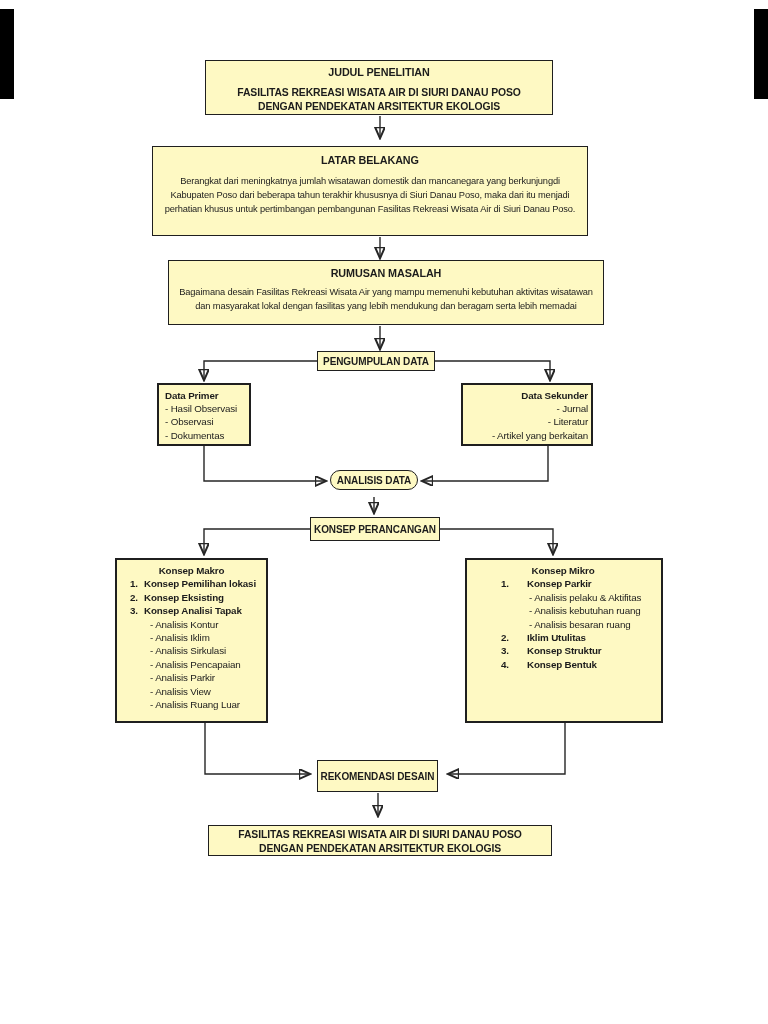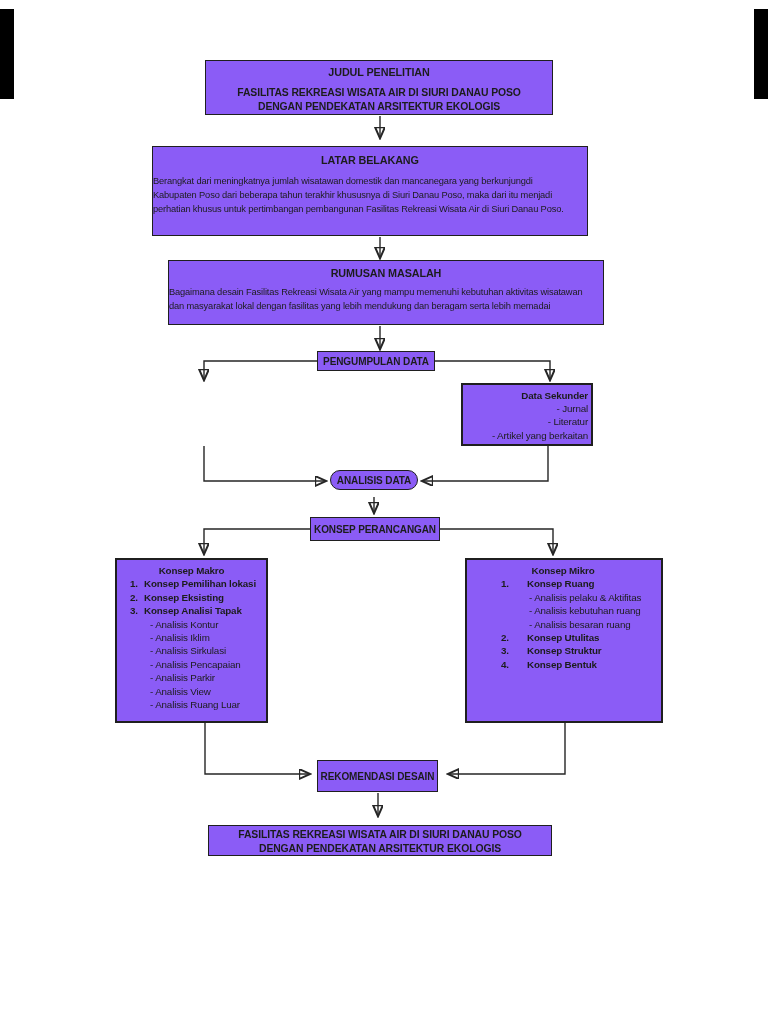--- a/index.html
+++ b/index.html
@@ -3,25 +3,25 @@
 <meta charset="utf-8">
 <style>
   html,body{margin:0;padding:0;background:#ffffff;}
   .page{position:relative;width:768px;height:1024px;background:#ffffff;overflow:hidden;
         font-family:"Liberation Sans",sans-serif;color:#1c1c1c;}
   .edge-bar{position:absolute;top:9px;width:14px;height:90px;background:#000;}
   .edge-bar.left{left:0;}
   .edge-bar.right{left:754px;}
   svg.connectors{position:absolute;left:0;top:0;pointer-events:none;}
   svg.connectors path{fill:none;stroke:#262626;stroke-width:1.4;}
-  .box{position:absolute;border:1.6px solid #1f1f1f;background:#8b5cf6;box-sizing:border-box;}
+  .box{position:absolute;border:1.6px solid #1f1f1f;background:#fef9c3;box-sizing:border-box;}
   .box.thick{border-width:2px;}
   .bh{font-weight:bold;text-align:center;font-size:10.8px;letter-spacing:-0.1px;}
   .bline{font-weight:bold;text-align:center;font-size:10.4px;letter-spacing:-0.1px;line-height:13.5px;white-space:nowrap;}
-  .bodyline{font-size:9.3px;letter-spacing:-0.15px;line-height:14px;text-align:left;white-space:nowrap;}
+  .bodyline{font-size:9.3px;letter-spacing:-0.15px;line-height:14px;text-align:center;white-space:nowrap;}
   .b-judul{left:205px;top:60px;width:348px;height:55px;padding-top:5px;}
   .b-judul .gap{height:8px;}
   .b-latar{left:152px;top:146px;width:436px;height:90px;padding-top:7px;}
   .b-latar .bh{margin-bottom:8px;}
   .b-rumusan{left:168px;top:260px;width:436px;height:65px;padding-top:6px;}
   .b-rumusan .bh{margin-bottom:6px;}
   .small-label{display:flex;align-items:center;justify-content:center;
                font-weight:bold;font-size:10px;letter-spacing:-0.1px;white-space:nowrap;}
   .b-pengumpulan{left:317px;top:351px;width:118px;height:20px;}
   .b-analisis{left:330px;top:470px;width:88px;height:20px;border-radius:12px;}
@@ -92,20 +92,26 @@
   <div class="box b-rumusan">
     <div class="bh">RUMUSAN MASALAH</div>
     <div class="bodyline">Bagaimana desain Fasilitas Rekreasi Wisata Air yang mampu memenuhi kebutuhan aktivitas wisatawan</div>
     <div class="bodyline">dan masyarakat lokal dengan fasilitas yang lebih mendukung dan beragam serta lebih memadai</div>
   </div>
 
   <div class="box b-pengumpulan small-label">
     <span>PENGUMPULAN DATA</span>
   </div>
 
+  <div class="box thick b-primer datab">
+    <div class="dh">Data Primer</div>
+    <div>- Hasil Observasi</div>
+    <div>- Observasi</div>
+    <div>- Dokumentas</div>
+  </div>
 
   <div class="box thick b-sekunder datab">
     <div class="dh">Data Sekunder</div>
     <div>- Jurnal</div>
     <div>- Literatur</div>
     <div>- Artikel yang berkaitan</div>
   </div>
 
   <div class="box b-analisis small-label">
     <span>ANALISIS DATA</span>
@@ -135,28 +141,28 @@
     <div class="sub">- Analisis Pencapaian</div>
     <div class="sub">- Analisis Parkir</div>
     <div class="sub">- Analisis View</div>
     <div class="sub">- Analisis Ruang Luar</div>
   </div>
 
   <div class="box thick b-mikro listb">
     <div class="lt">Konsep Mikro</div>
     <div class="li">
       <span class="num">1.</span>
-      <span class="lab">Konsep Ruang</span>
+      <span class="lab">Konsep Parkir</span>
     </div>
     <div class="sub">- Analisis pelaku &amp; Aktifitas</div>
     <div class="sub">- Analisis kebutuhan ruang</div>
     <div class="sub">- Analisis besaran ruang</div>
     <div class="li">
       <span class="num">2.</span>
-      <span class="lab">Konsep Utulitas</span>
+      <span class="lab">Iklim Utulitas</span>
     </div>
     <div class="li">
       <span class="num">3.</span>
       <span class="lab">Konsep Struktur</span>
     </div>
     <div class="li">
       <span class="num">4.</span>
       <span class="lab">Konsep Bentuk</span>
     </div>
   </div>

